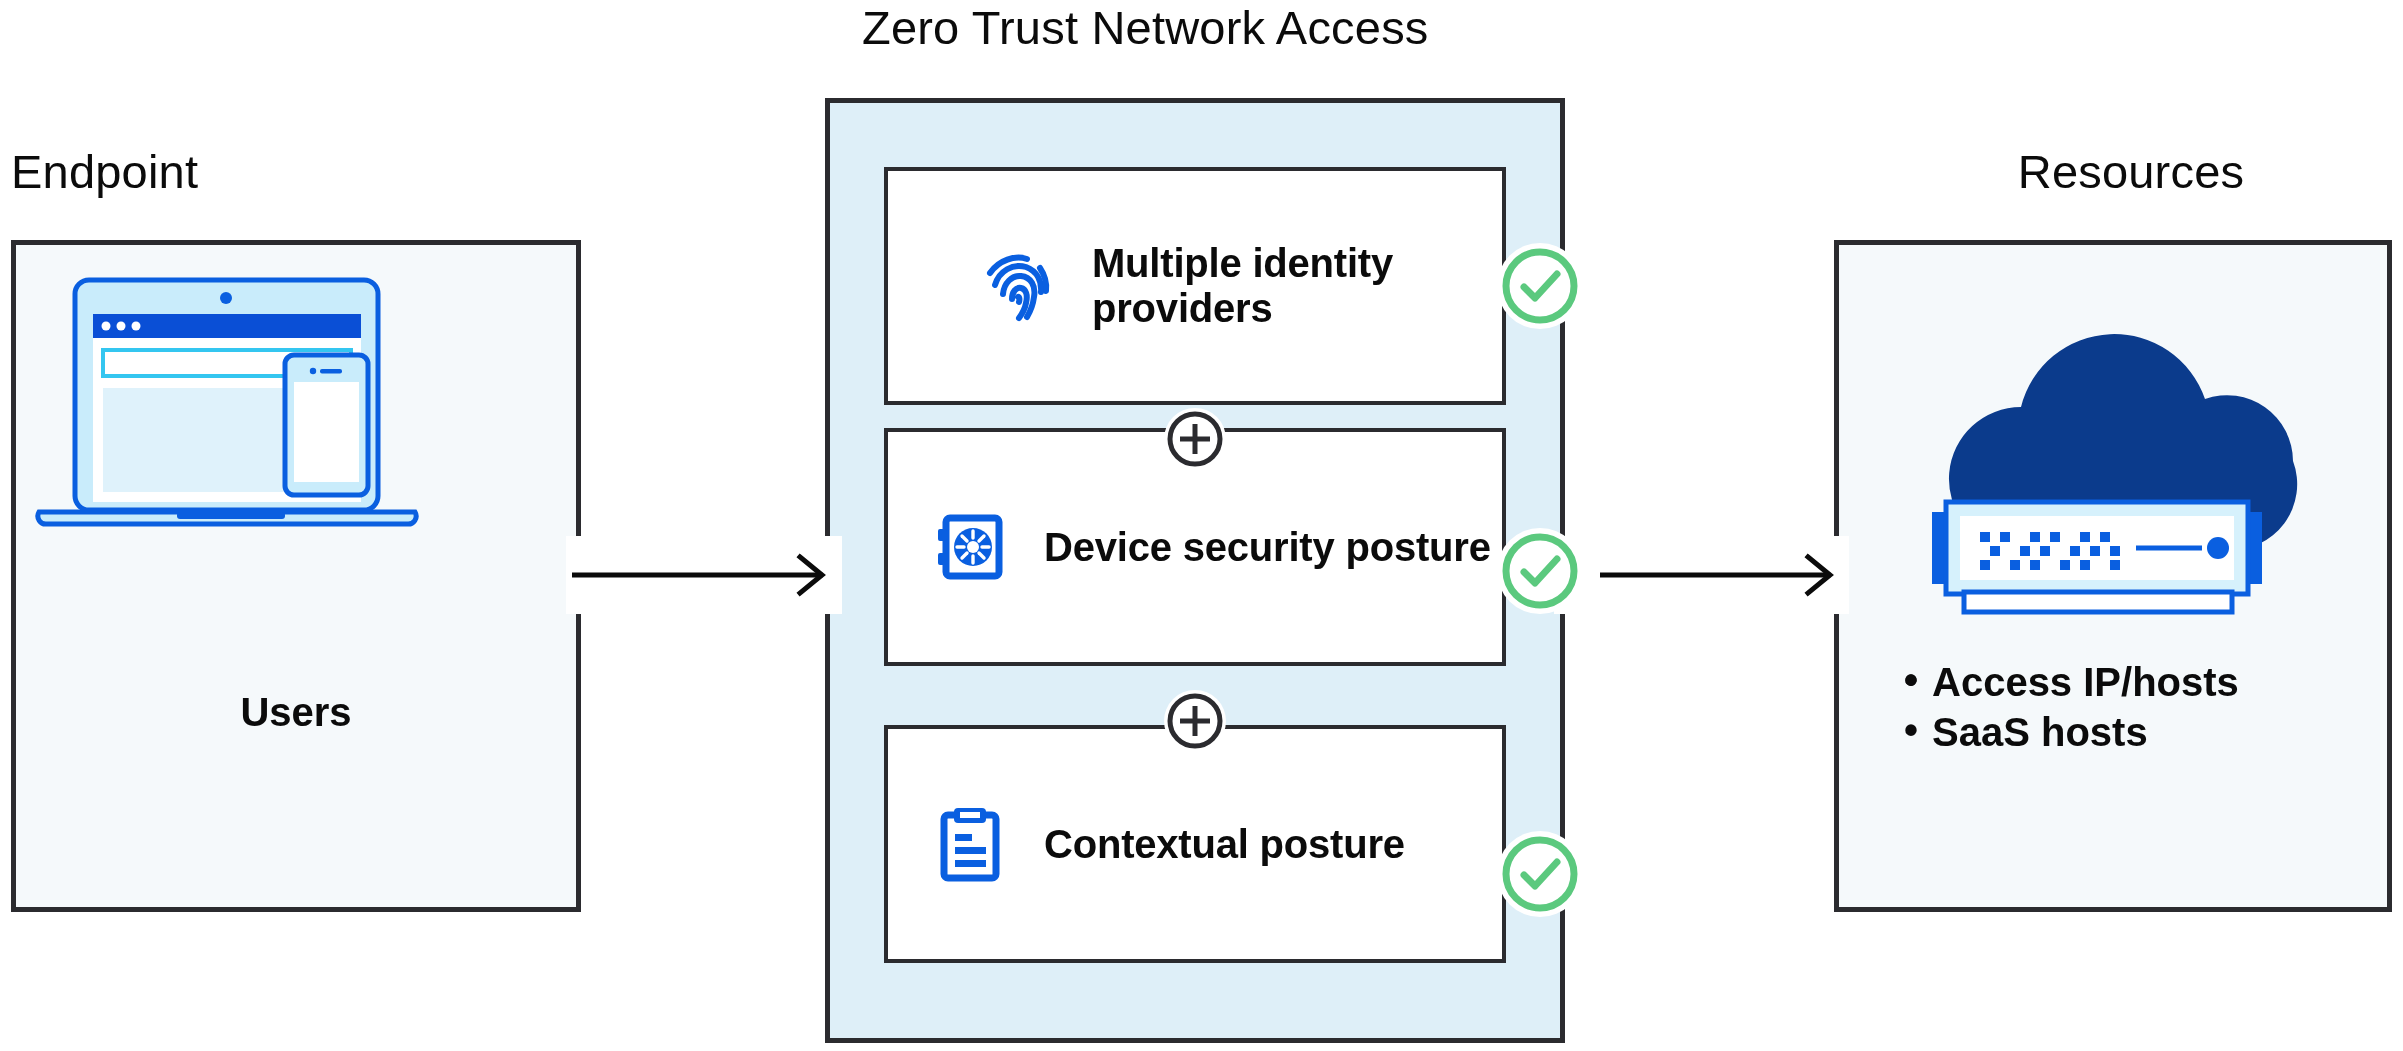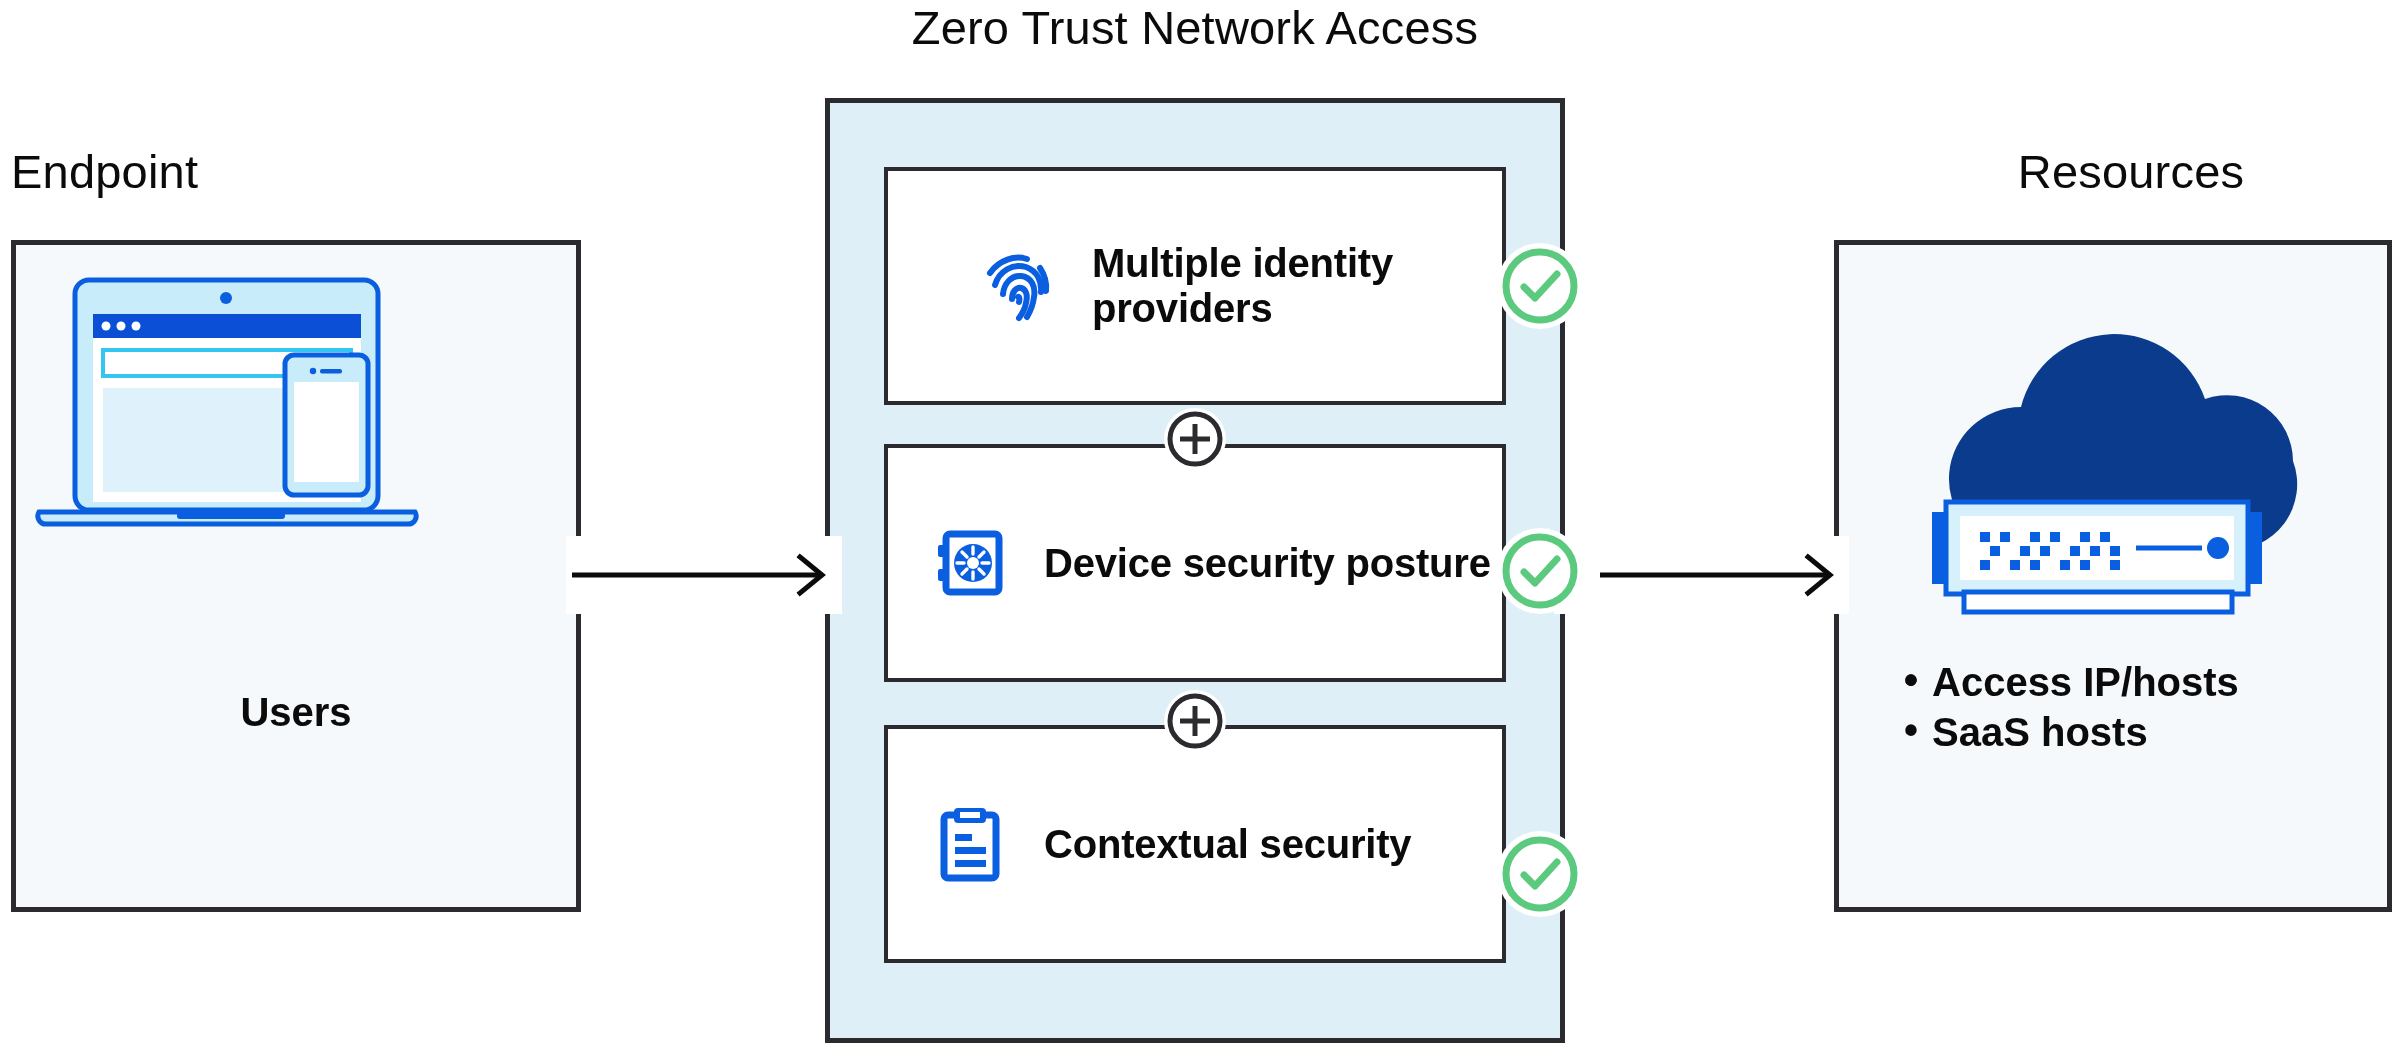--- a/index.html
+++ b/index.html
@@ -3,38 +3,38 @@
 <meta charset="utf-8">
 <style>
   html,body{margin:0;padding:0;background:#ffffff;}
   body{width:2403px;height:1051px;position:relative;overflow:hidden;
        font-family:"Liberation Sans","DejaVu Sans",sans-serif;color:#111;}
   .stage{position:absolute;left:0;top:0;width:2403px;height:1051px;}
 
   
   .heading{position:absolute;font-size:47px;font-weight:400;color:#0b0b0b;
            letter-spacing:.2px;white-space:nowrap;}
-  #ztna-title{left:825px;top:0px;width:740px;text-align:center;}
+  #ztna-title{left:862px;top:0px;width:740px;text-align:left;}
   #endpoint-title{left:11px;top:144px;width:570px;text-align:left;}
   #resources-title{left:1852px;top:144px;width:558px;text-align:center;}
 
   
   .panel{position:absolute;box-sizing:border-box;border:5px solid #2b2b2f;}
   #endpoint-panel{left:11px;top:240px;width:570px;height:672px;background:#f5f9fb;}
   #ztna-panel{left:825px;top:98px;width:740px;height:945px;background:#deeff8;}
   #resources-panel{left:1834px;top:240px;width:558px;height:672px;background:#f5f9fb;}
 
   
   .notch{position:absolute;background:#ffffff;}
 
   
   .card{position:absolute;box-sizing:border-box;border:4px solid #2b2b2f;
         background:#ffffff;display:flex;align-items:center;}
   #card-0{left:884px;top:167px;width:622px;height:238px;padding-left:48px;}
-  #card-1{left:884px;top:444px;width:622px;height:238px;}
+  #card-1{left:884px;top:428px;width:622px;height:238px;}
   #card-2{left:884px;top:725px;width:622px;height:238px;}
   .card-icon{flex:0 0 auto;margin-left:44px;width:76px;height:80px;
              display:flex;align-items:center;justify-content:center;}
   .card-label{margin-left:36px;font-size:40px;font-weight:700;line-height:1.12;
               color:#0b0b0b;letter-spacing:-0.2px;}
 
   
   .plus{position:absolute;width:62px;height:62px;border-radius:50%;
         background:#ffffff;display:flex;align-items:center;justify-content:center;}
   #plus-0{left:1164px;top:408px;}
@@ -153,21 +153,21 @@
     <span class="card-icon">
       <svg width="62" height="76" viewBox="0 0 62 76" fill="none">
         <rect x="5" y="9" width="52" height="63" rx="4" stroke="#0a5fe0" stroke-width="7"></rect>
         <rect x="15" y="2" width="32" height="15" rx="4" fill="#0a5fe0"></rect>
         <rect x="21" y="6" width="20" height="6" fill="#ffffff"></rect>
         <rect x="16" y="28" width="17" height="7" fill="#0a5fe0"></rect>
         <rect x="16" y="41" width="31" height="7" fill="#0a5fe0"></rect>
         <rect x="16" y="54" width="31" height="7" fill="#0a5fe0"></rect>
       </svg>
     </span>
-    <span class="card-label">Contextual security</span>
+    <span class="card-label">Contextual posture</span>
   </div>
 
   <div class="plus" id="plus-0">
     <svg width="62" height="62" viewBox="0 0 62 62" fill="none" stroke="#2b2b2f" stroke-width="5">
       <circle cx="31" cy="31" r="25"></circle>
         <line x1="31" y1="16" x2="31" y2="46"></line>
       <line x1="16" y1="31" x2="46" y2="31"></line>
     </svg>
   </div>
   <div class="plus" id="plus-1">

